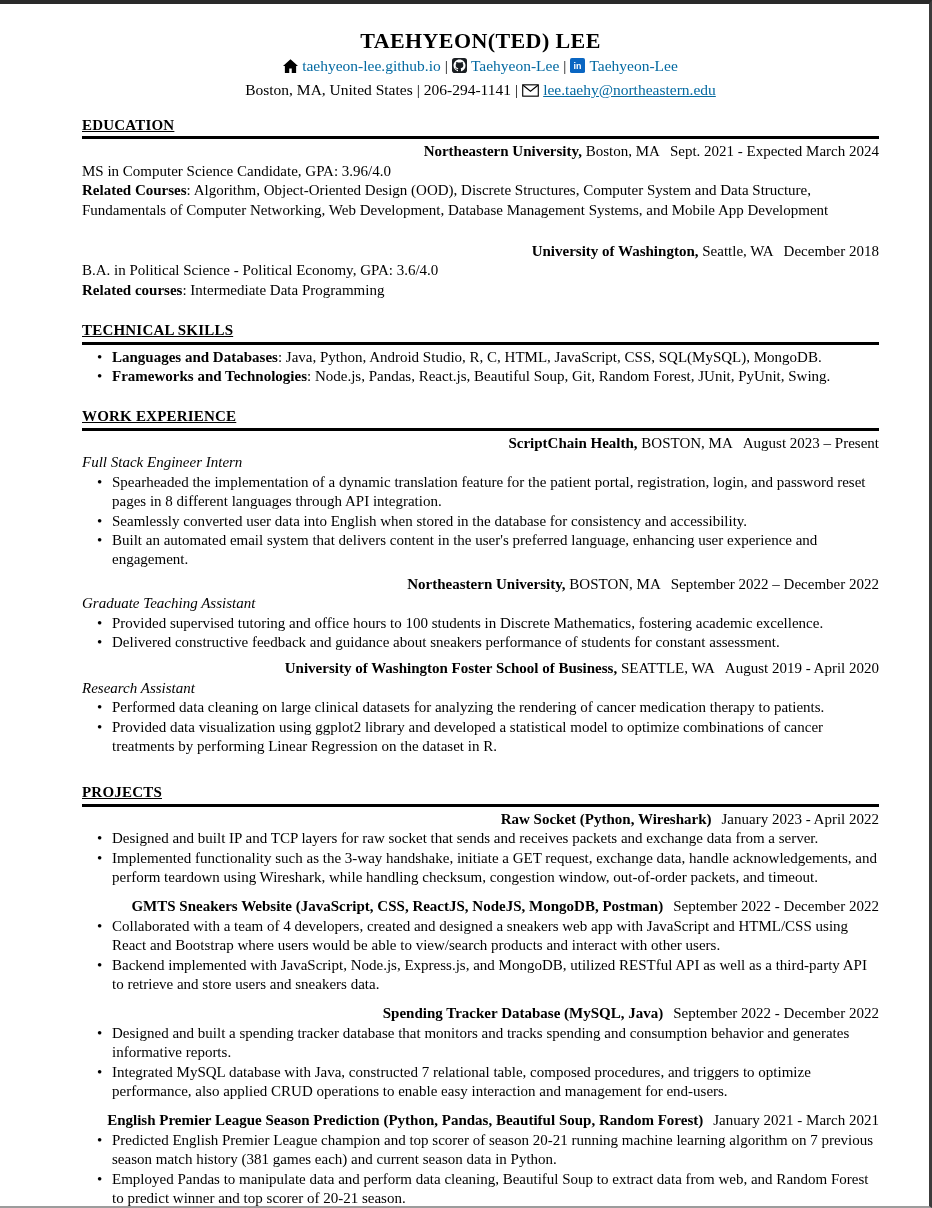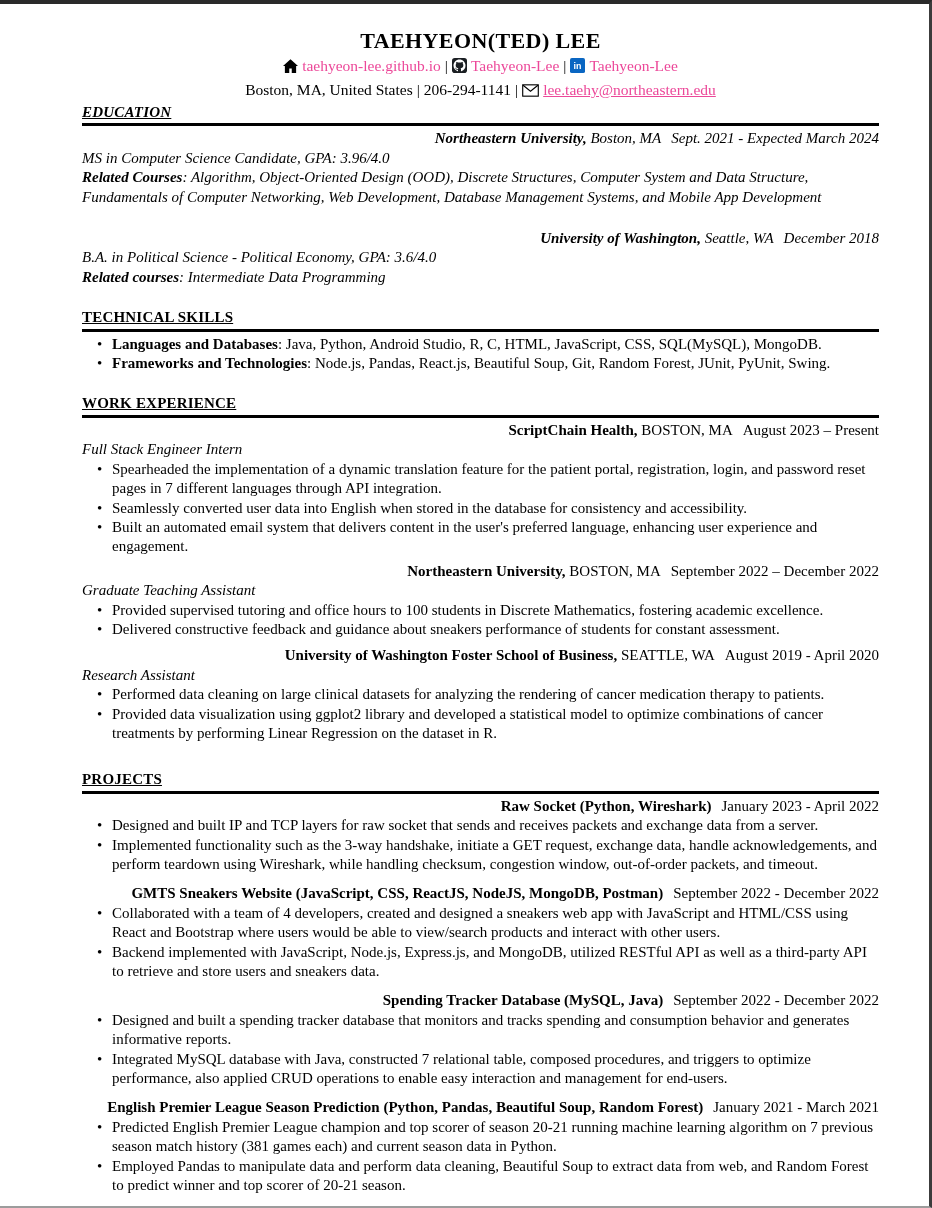--- a/index.html
+++ b/index.html
@@ -13,27 +13,27 @@
     width:932px; height:1208px; overflow:hidden;
     border-top:4px solid #2a2a2a;
     border-right:3px solid #3c3c3c;
     border-bottom:2px solid #9c9c9c;
     padding:24px 50px 0 82px;
     background:#fff;
   }
   
   .name { text-align:center; font-size:22px; font-weight:bold; letter-spacing:.4px; line-height:26px; }
   .hline { text-align:center; font-size:15.5px; line-height:20px; margin-top:2px; }
-  .link { color:#ec4899; text-decoration:none; cursor:pointer; }
+  .link { color:#0369a1; text-decoration:none; cursor:pointer; }
   .link.u { text-decoration:underline; }
   .sep { margin:0 4px; }
   .icon { display:inline-block; vertical-align:-2px; margin-right:4px; }
   
   .sec { margin-top:21px; }
-  .sec.first { margin-top:1px;font-style:italic; }
+  .sec.first { margin-top:14px; }
   .sec-head { border-bottom:3.5px solid #000; padding-bottom:1px; margin-bottom:3px; }
   .sec-title { font-weight:bold; font-size:15px; text-decoration:underline; letter-spacing:.2px; }
   .row { display:flex; justify-content:flex-end; align-items:baseline; }
   .date { white-space:nowrap; padding-left:10px; }
   b, .b { font-weight:bold; }
   .role { font-style:italic; }
   .bullet { position:relative; padding-left:30px; }
   .bullet::before { content:"\2022"; position:absolute; left:15px; top:0; }
   .edu-entry { margin-bottom:22px; }
   .edu-entry:last-child { margin-bottom:0; }
@@ -104,21 +104,21 @@
     <div class="sec-head">
       <span class="sec-title">WORK EXPERIENCE</span>
     </div>
 
     <div class="exp-entry">
       <div class="row">
         <div><b>ScriptChain Health,</b><span> BOSTON, MA</span></div>
         <div class="date">August 2023 – Present</div>
       </div>
       <div class="role">Full Stack Engineer Intern</div>
-      <div class="bullet">Spearheaded the implementation of a dynamic translation feature for the patient portal, registration, login, and password reset pages in 7 different languages through API integration.</div>
+      <div class="bullet">Spearheaded the implementation of a dynamic translation feature for the patient portal, registration, login, and password reset pages in 8 different languages through API integration.</div>
       <div class="bullet">Seamlessly converted user data into English when stored in the database for consistency and accessibility.</div>
       <div class="bullet">Built an automated email system that delivers content in the user's preferred language, enhancing user experience and engagement.</div>
     </div>
 
     <div class="exp-entry">
       <div class="row">
         <div><b>Northeastern University,</b><span> BOSTON, MA</span></div>
         <div class="date">September 2022 – December 2022</div>
       </div>
       <div class="role">Graduate Teaching Assistant</div>

